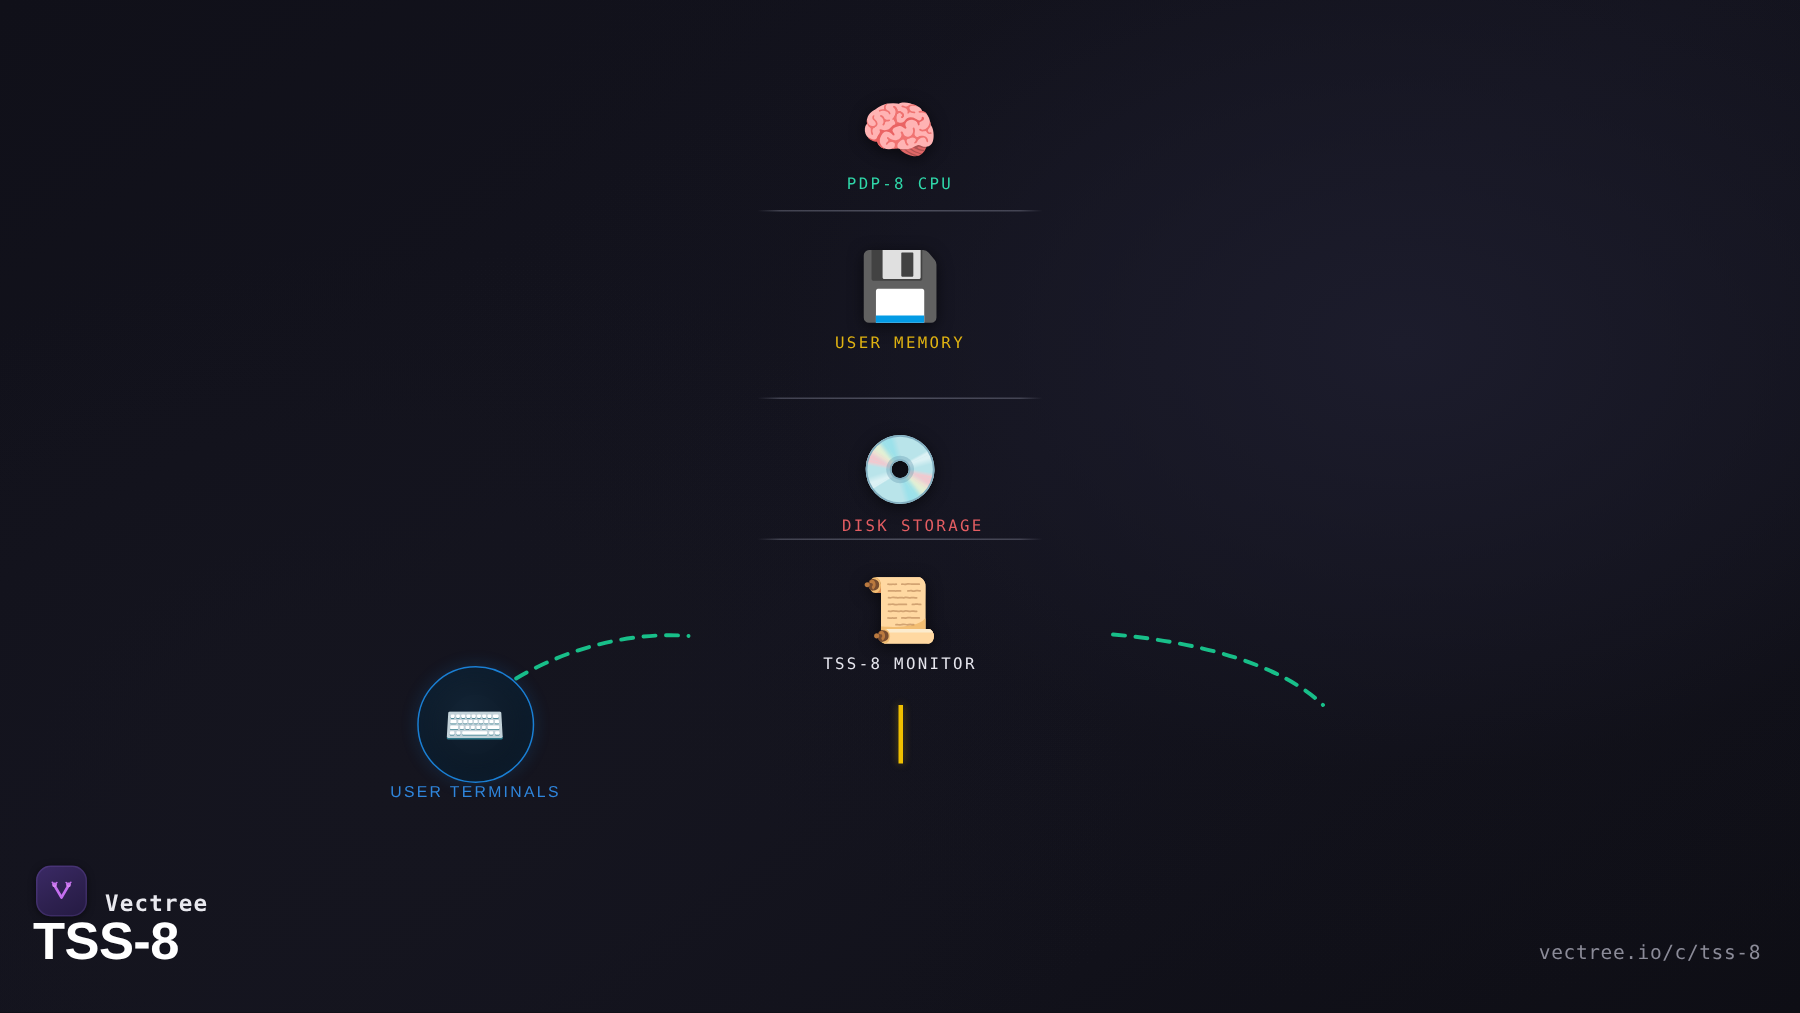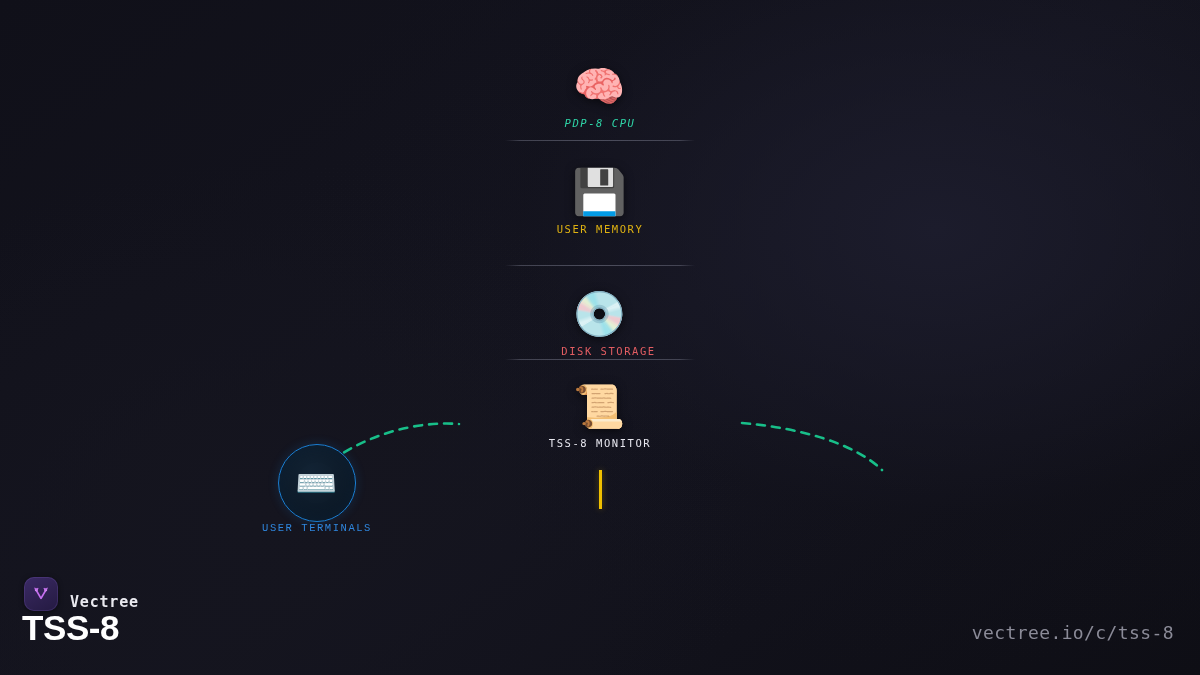--- a/index.html
+++ b/index.html
@@ -92,21 +92,21 @@
     border-radius: 50%;
     background: radial-gradient(circle at 42% 36%, #122334 0%, #0d1a28 62%, #0b1520 100%);
     border: 1.6px solid #1a7fd4;
     box-shadow: 0 0 11px rgba(26,127,212,0.20), inset 0 0 14px rgba(12,34,56,0.65);
     display: flex;
     align-items: center;
     justify-content: center;
   }
   .circle-node .label {
     margin-top: 0;
-    font-family: Liberation Mono, monospace;
+    font-family: Liberation Sans, sans-serif;
     font-size: 10.5px;
     letter-spacing: 1.55px;
     white-space: nowrap;
   }
 
   
   #footer {
     position: absolute;
     left: 0;
     right: 0;
@@ -146,21 +146,21 @@
     font-size: 35px;
     font-weight: bold;
     color: #ffffff;
     letter-spacing: -0.4px;
   }
   #footer-url {
     position: absolute;
     right: 26px;
     bottom: 32px;
     font-family: "DejaVu Sans Mono", monospace;
-    font-size: 18px;
+    font-size: 13px;
     color: #8b8b98;
     letter-spacing: 0.4px;
   }
 </style>
 </head>
 <body>
 
 <div id="canvas">
 
   <svg id="links" viewBox="0 0 1200 675" xmlns="http://www.w3.org/2000/svg">
@@ -174,21 +174,21 @@
 
   <div class="divider" style="left:505px; width:190px; top:140px;"></div>
   <div class="divider" style="left:505px; width:190px; top:265px;"></div>
   <div class="divider" style="left:505px; width:190px; top:359px;"></div>
 
   <div style="position:absolute; left:599px; top:470px; width:2.5px; height:39px;
               background:#f0c000; box-shadow:0 0 6px rgba(240,192,0,0.35);"></div>
 
   <div class="node" style="left:600px; top:66px;">
     <div class="glyph glyph-cpu">🧠</div>
-    <div class="label" style="color:#2fd6a8;font-style:italic;">PDP-8 CPU</div>
+    <div class="label" style="color:#2fd6a8;">PDP-8 CPU</div>
   </div>
 
   <div class="node" style="left:600px; top:170px;">
     <div class="glyph glyph-memory">💾</div>
     <div class="label" style="color:#e0b312;">USER MEMORY</div>
   </div>
 
   <div class="node" style="left:600px; top:292px;">
     <div class="glyph glyph-disk">💿</div>
     <div class="label" style="color:#e35d62;padding-left:17px;">DISK STORAGE</div>

